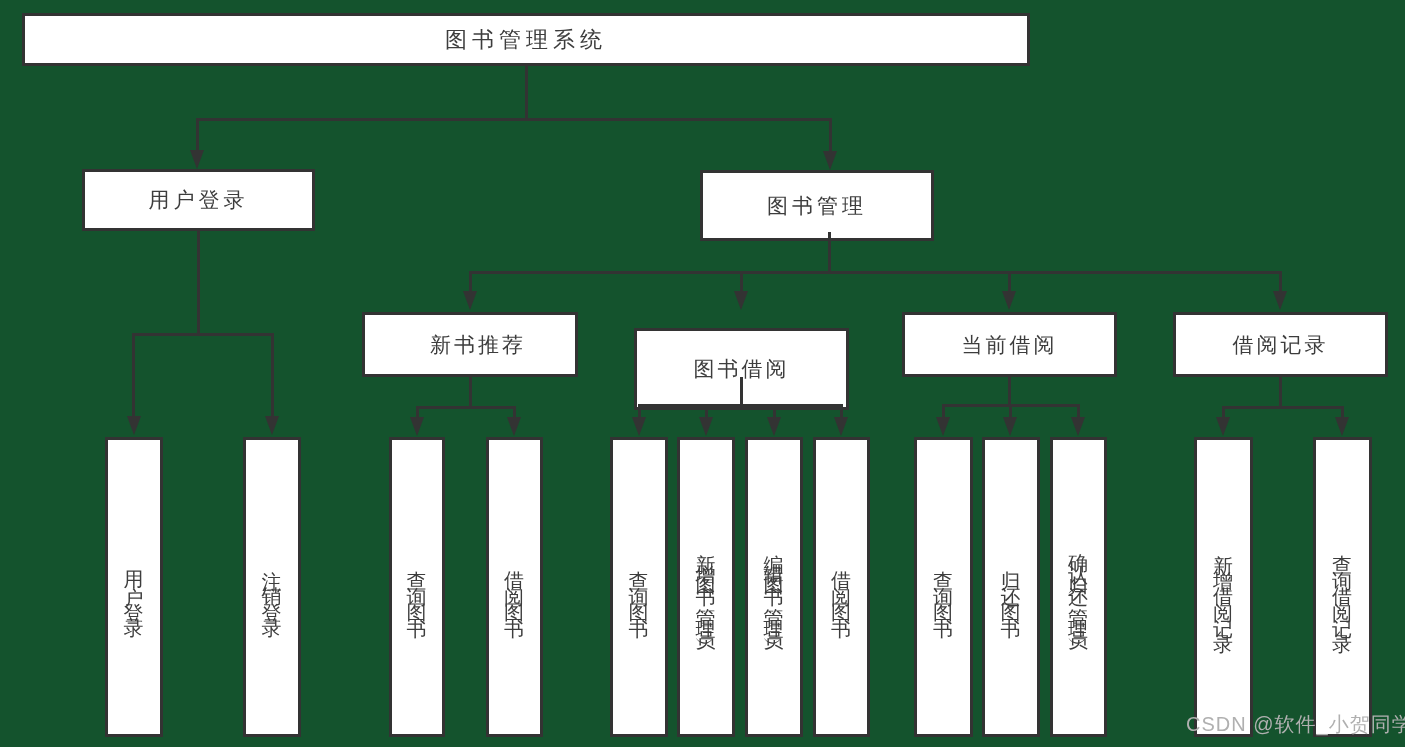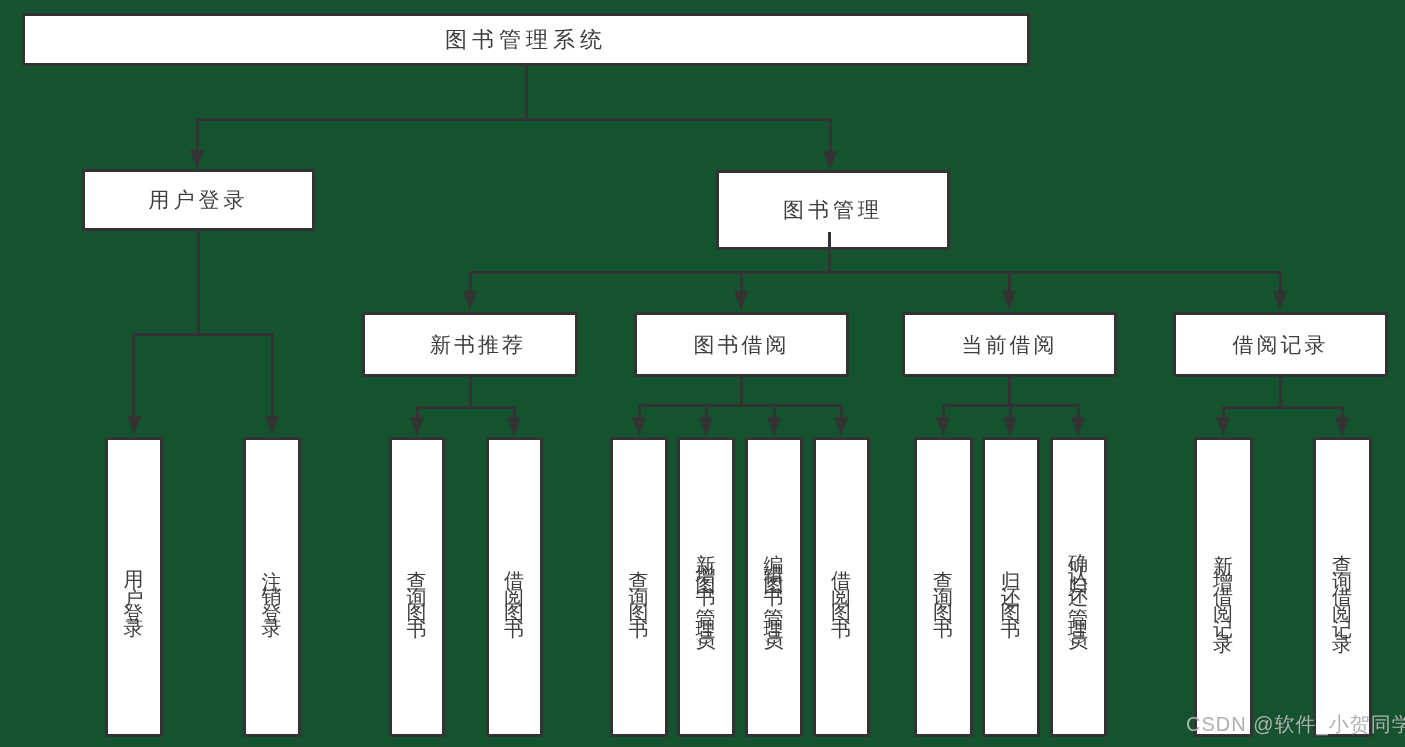--- a/index.html
+++ b/index.html
@@ -45,21 +45,21 @@
   <div class="vl" style="left:525px;top:66px;height:54px;"></div>
   <div class="hl" style="left:197px;top:118px;width:634px;"></div>
   <div class="vl" style="left:196px;top:118px;height:33px;"></div>
   <div class="ar" style="left:190px;top:150px;"></div>
   <div class="vl" style="left:829px;top:118px;height:33px;"></div>
   <div class="ar" style="left:823px;top:151px;"></div>
 
   <div class="box l2" style="left:82px;top:169px;width:233px;height:62px;">
     <span>用户登录</span>
   </div>
-  <div class="box l2" style="left:716px;top:170px;width:234px;height:80px;">
+  <div class="box l2" style="left:700px;top:170px;width:234px;height:71px;">
     <span>图书管理</span>
   </div>
 
   <div class="vl" style="left:197px;top:231px;height:104px;"></div>
   <div class="hl" style="left:132px;top:333px;width:141px;"></div>
   <div class="vl" style="left:132px;top:333px;height:83px;"></div>
   <div class="ar" style="left:127px;top:416px;"></div>
   <div class="vl" style="left:271px;top:333px;height:83px;"></div>
   <div class="ar" style="left:265px;top:416px;"></div>
 
@@ -70,21 +70,21 @@
   <div class="vl" style="left:740px;top:271px;height:22px;"></div>
   <div class="ar" style="left:734px;top:291px;"></div>
   <div class="vl" style="left:1008px;top:271px;height:22px;"></div>
   <div class="ar" style="left:1002px;top:291px;"></div>
   <div class="vl" style="left:1279px;top:271px;height:22px;"></div>
   <div class="ar" style="left:1273px;top:291px;"></div>
 
   <div class="box l3" style="left:362px;top:312px;width:216px;height:65px;padding-left:16px;">
     <span>新书推荐</span>
   </div>
-  <div class="box l3" style="left:634px;top:312px;width:215px;height:65px;">
+  <div class="box l3" style="left:634px;top:328px;width:215px;height:82px;">
     <span>图书借阅</span>
   </div>
   <div class="box l3" style="left:902px;top:312px;width:215px;height:65px;">
     <span>当前借阅</span>
   </div>
   <div class="box l3" style="left:1173px;top:312px;width:215px;height:65px;">
     <span>借阅记录</span>
   </div>
 
   <div class="vl" style="left:469px;top:377px;height:31px;"></div>

